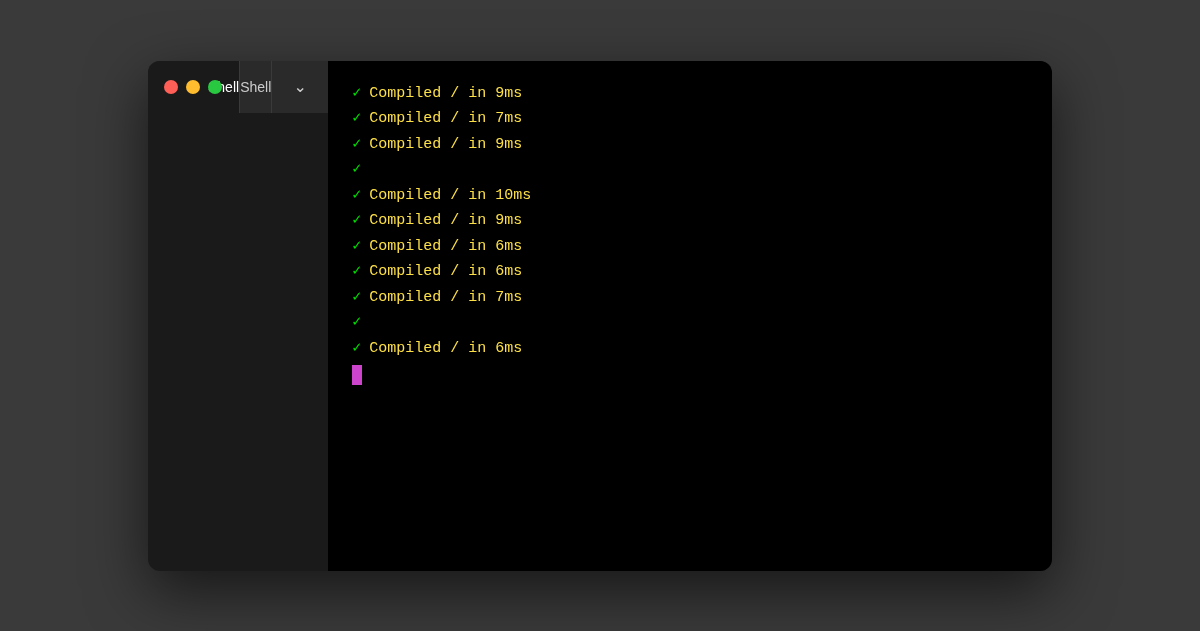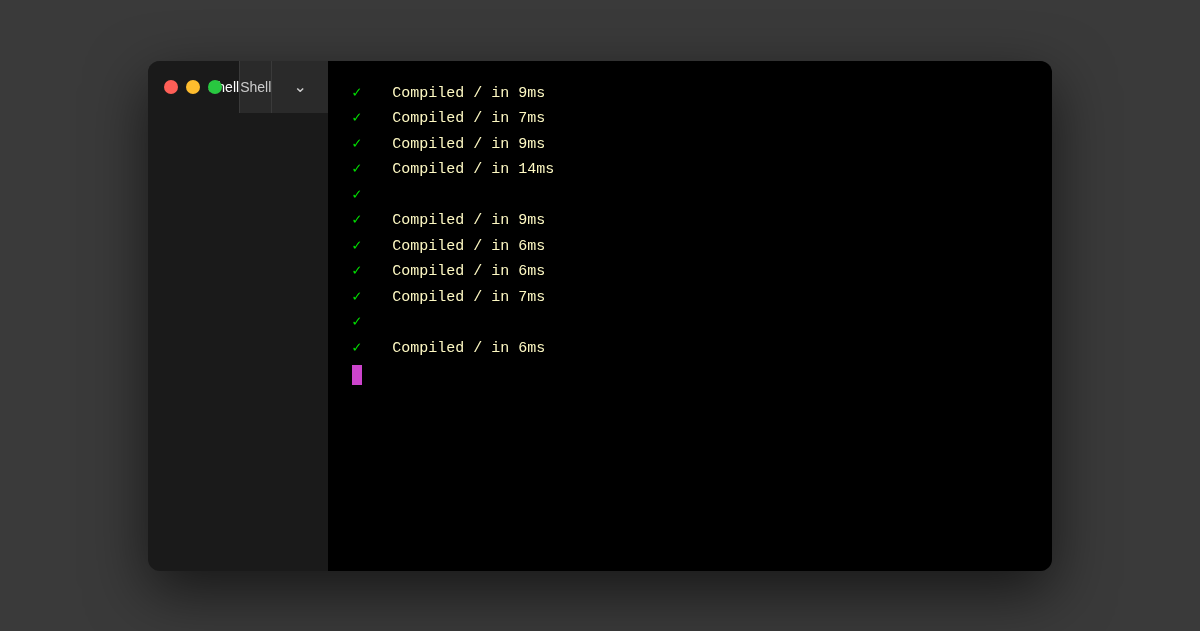--- a/index.html
+++ b/index.html
@@ -139,22 +139,21 @@
       white-space: pre;
     }
 
     .checkmark {
       color: #00dd00;
       margin-right: 8px;
       font-size: 15px;
     }
 
     .log-text {
-      color: #fef9c3;
-      margin-left: 23px;
+      color: #fde047;
     }
 
     .cursor {
       display: inline-block;
       width: 10px;
       height: 20px;
       background-color: #cc44cc;
       margin-top: 4px;
     }
   </style>
@@ -179,22 +178,22 @@
     <div class="tab-dropdown">
       <span>⌄</span>
     </div>
   </div>
 
   <div class="terminal-body">
     <div class="log-lines" id="log-container">
     <div class="log-line"><span class="checkmark">✓</span><span class="log-text">Compiled / in 9ms</span></div>
         <div class="log-line"><span class="checkmark">✓</span><span class="log-text">Compiled / in 7ms</span></div>
         <div class="log-line"><span class="checkmark">✓</span><span class="log-text">Compiled / in 9ms</span></div>
-        <div class="log-line"><span class="checkmark">✓</span><span class="log-text">Compiled / in 14ms</span></div>
         <div class="log-line"><span class="checkmark">✓</span></div>
+        <div class="log-line"><span class="checkmark">✓</span><span class="log-text">Compiled / in 10ms</span></div>
         <div class="log-line"><span class="checkmark">✓</span><span class="log-text">Compiled / in 9ms</span></div>
         <div class="log-line"><span class="checkmark">✓</span><span class="log-text">Compiled / in 6ms</span></div>
         <div class="log-line"><span class="checkmark">✓</span><span class="log-text">Compiled / in 6ms</span></div>
         <div class="log-line"><span class="checkmark">✓</span><span class="log-text">Compiled / in 7ms</span></div>
         <div class="log-line"><span class="checkmark">✓</span></div>
         <div class="log-line"><span class="checkmark">✓</span><span class="log-text">Compiled / in 6ms</span></div>
       </div>
     <div class="cursor"></div>
   </div>
 </div>

